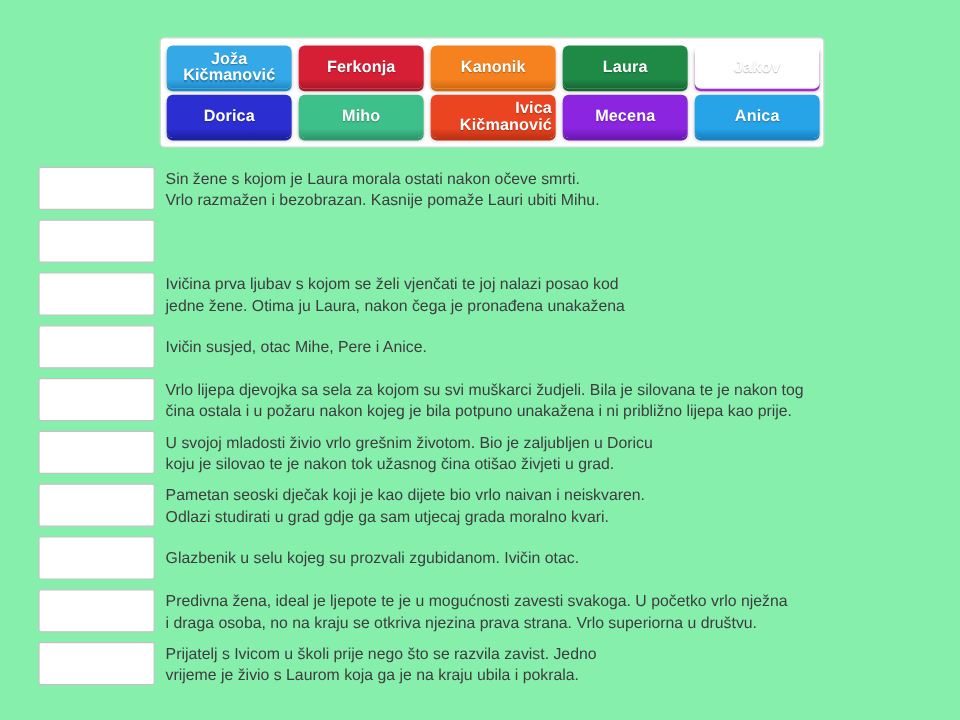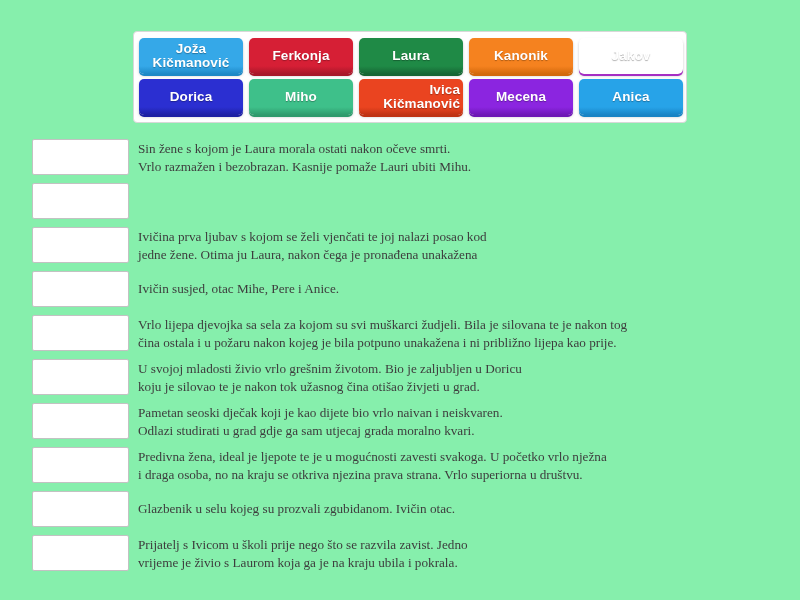--- a/index.html
+++ b/index.html
@@ -87,37 +87,36 @@
   }
 
   .question-text {
     flex: 1 1 auto;
     font-size: 13.2px;
     line-height: 17.5px;
     color: #3d3d3d;
     padding-top: 1px;
     max-width: 660px;
     white-space: pre-line;
-    font-family: Liberation Serif, serif;
   }
   .question-text.single {
     padding-top: 9px;
   }
 </style>
 </head>
 <body>
 
 <div id="page">
 
   <div class="tile-bank">
     <div class="tile-row" id="tile-row-1">
         <div class="tile" style="background: linear-gradient(rgb(53, 168, 232) 0%, rgb(53, 168, 232) 78%, rgb(29, 136, 198) 100%); box-shadow: rgb(29, 136, 198) 0px 2px 0px, rgba(0, 0, 0, 0.22) 0px 2px 3px;">Joža Kičmanović</div>
         <div class="tile" style="background: linear-gradient(rgb(214, 31, 53) 0%, rgb(214, 31, 53) 78%, rgb(168, 23, 42) 100%); box-shadow: rgb(168, 23, 42) 0px 2px 0px, rgba(0, 0, 0, 0.22) 0px 2px 3px;">Ferkonja</div>
+        <div class="tile" style="background: linear-gradient(rgb(245, 130, 31) 0%, rgb(245, 130, 31) 78%, rgb(210, 105, 13) 100%); box-shadow: rgb(210, 105, 13) 0px 2px 0px, rgba(0, 0, 0, 0.22) 0px 2px 3px;">Kanonik</div>
         <div class="tile" style="background: linear-gradient(rgb(31, 138, 70) 0%, rgb(31, 138, 70) 78%, rgb(22, 102, 52) 100%); box-shadow: rgb(22, 102, 52) 0px 2px 0px, rgba(0, 0, 0, 0.22) 0px 2px 3px;">Laura</div>
-        <div class="tile" style="background: linear-gradient(rgb(245, 130, 31) 0%, rgb(245, 130, 31) 78%, rgb(210, 105, 13) 100%); box-shadow: rgb(210, 105, 13) 0px 2px 0px, rgba(0, 0, 0, 0.22) 0px 2px 3px;">Kanonik</div>
         <div class="tile" style="box-shadow: rgb(165, 47, 196) 0px 2px 0px, rgba(0, 0, 0, 0.22) 0px 2px 3px;">Jakov</div>
       </div>
     <div class="tile-row" id="tile-row-2">
         <div class="tile" style="background: linear-gradient(rgb(43, 47, 209) 0%, rgb(43, 47, 209) 78%, rgb(29, 32, 163) 100%); box-shadow: rgb(29, 32, 163) 0px 2px 0px, rgba(0, 0, 0, 0.22) 0px 2px 3px;">Dorica</div>
         <div class="tile" style="background: linear-gradient(rgb(62, 192, 138) 0%, rgb(62, 192, 138) 78%, rgb(46, 154, 108) 100%); box-shadow: rgb(46, 154, 108) 0px 2px 0px, rgba(0, 0, 0, 0.22) 0px 2px 3px;">Miho</div>
         <div class="tile" style="background: linear-gradient(rgb(234, 68, 32) 0%, rgb(234, 68, 32) 78%, rgb(191, 50, 19) 100%); box-shadow: rgb(191, 50, 19) 0px 2px 0px, rgba(0, 0, 0, 0.22) 0px 2px 3px; text-align: right;">Ivica Kičmanović</div>
         <div class="tile" style="background: linear-gradient(rgb(139, 37, 224) 0%, rgb(139, 37, 224) 78%, rgb(109, 23, 181) 100%); box-shadow: rgb(109, 23, 181) 0px 2px 0px, rgba(0, 0, 0, 0.22) 0px 2px 3px;">Mecena</div>
         <div class="tile" style="background: linear-gradient(rgb(39, 163, 232) 0%, rgb(39, 163, 232) 78%, rgb(24, 131, 196) 100%); box-shadow: rgb(24, 131, 196) 0px 2px 0px, rgba(0, 0, 0, 0.22) 0px 2px 3px;">Anica</div>
       </div>
   </div>
@@ -150,26 +149,26 @@
         <div class="question-text">U svojoj mladosti živio vrlo grešnim životom. Bio je zaljubljen u Doricu
 koju je silovao te je nakon tok užasnog čina otišao živjeti u grad.</div>
       </div>
       <div class="question-row">
         <div class="drop-zone"></div>
         <div class="question-text">Pametan seoski dječak koji je kao dijete bio vrlo naivan i neiskvaren.
 Odlazi studirati u grad gdje ga sam utjecaj grada moralno kvari.</div>
       </div>
       <div class="question-row">
         <div class="drop-zone"></div>
-        <div class="question-text">Predivna žena, ideal je ljepote te je u mogućnosti zavesti svakoga. U početko vrlo nježna
-i draga osoba, no na kraju se otkriva njezina prava strana. Vrlo superiorna u društvu.</div>
+        <div class="question-text single">Glazbenik u selu kojeg su prozvali zgubidanom. Ivičin otac.</div>
       </div>
       <div class="question-row">
         <div class="drop-zone"></div>
-        <div class="question-text single">Glazbenik u selu kojeg su prozvali zgubidanom. Ivičin otac.</div>
+        <div class="question-text">Predivna žena, ideal je ljepote te je u mogućnosti zavesti svakoga. U početko vrlo nježna
+i draga osoba, no na kraju se otkriva njezina prava strana. Vrlo superiorna u društvu.</div>
       </div>
       <div class="question-row">
         <div class="drop-zone"></div>
         <div class="question-text">Prijatelj s Ivicom u školi prije nego što se razvila zavist. Jedno
 vrijeme je živio s Laurom koja ga je na kraju ubila i pokrala.</div>
       </div>
     </div>
 
 </div>
 

